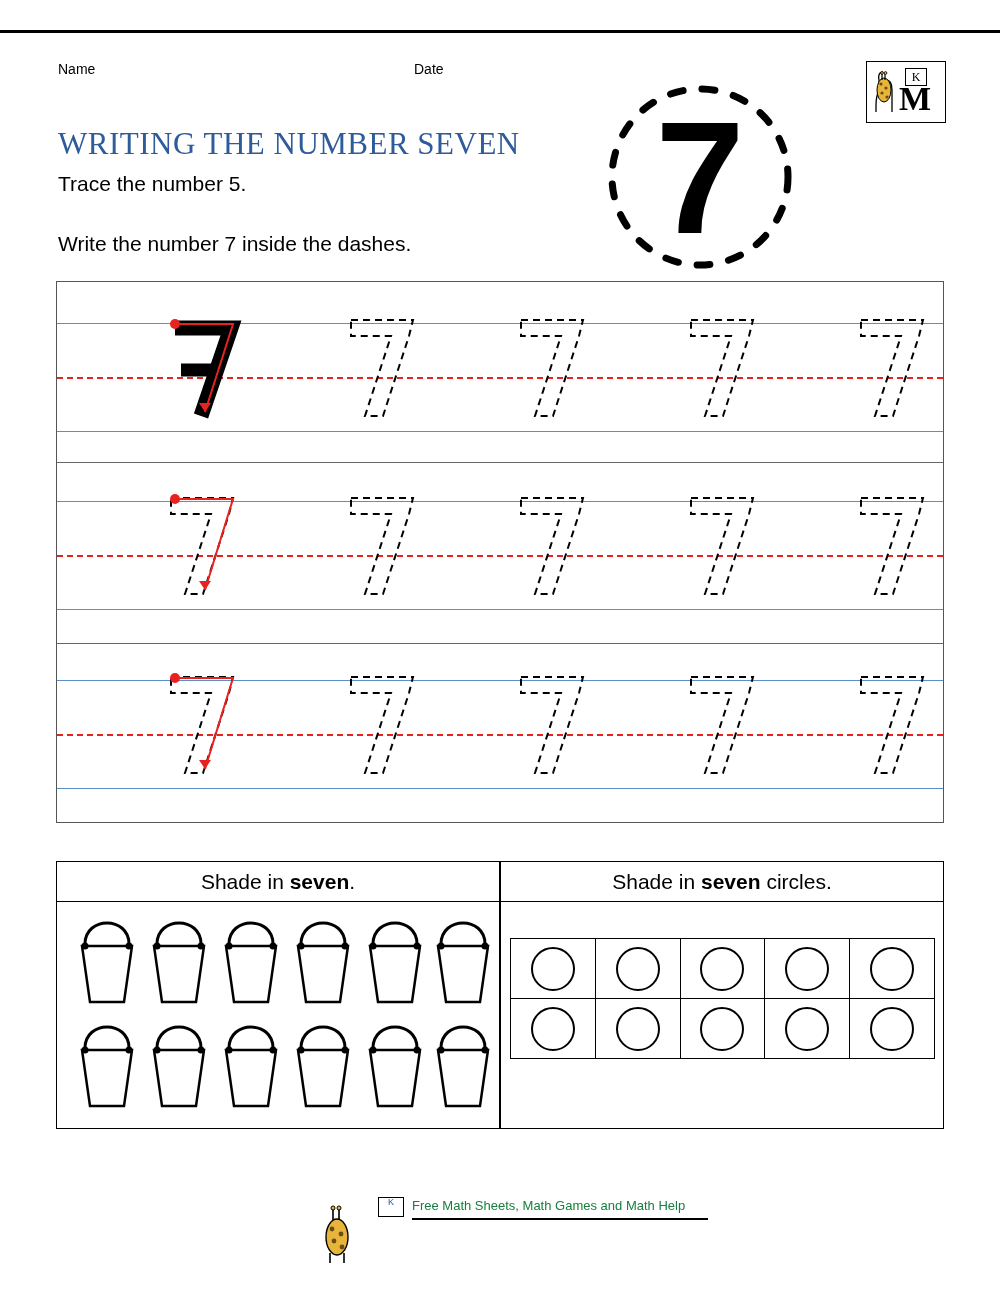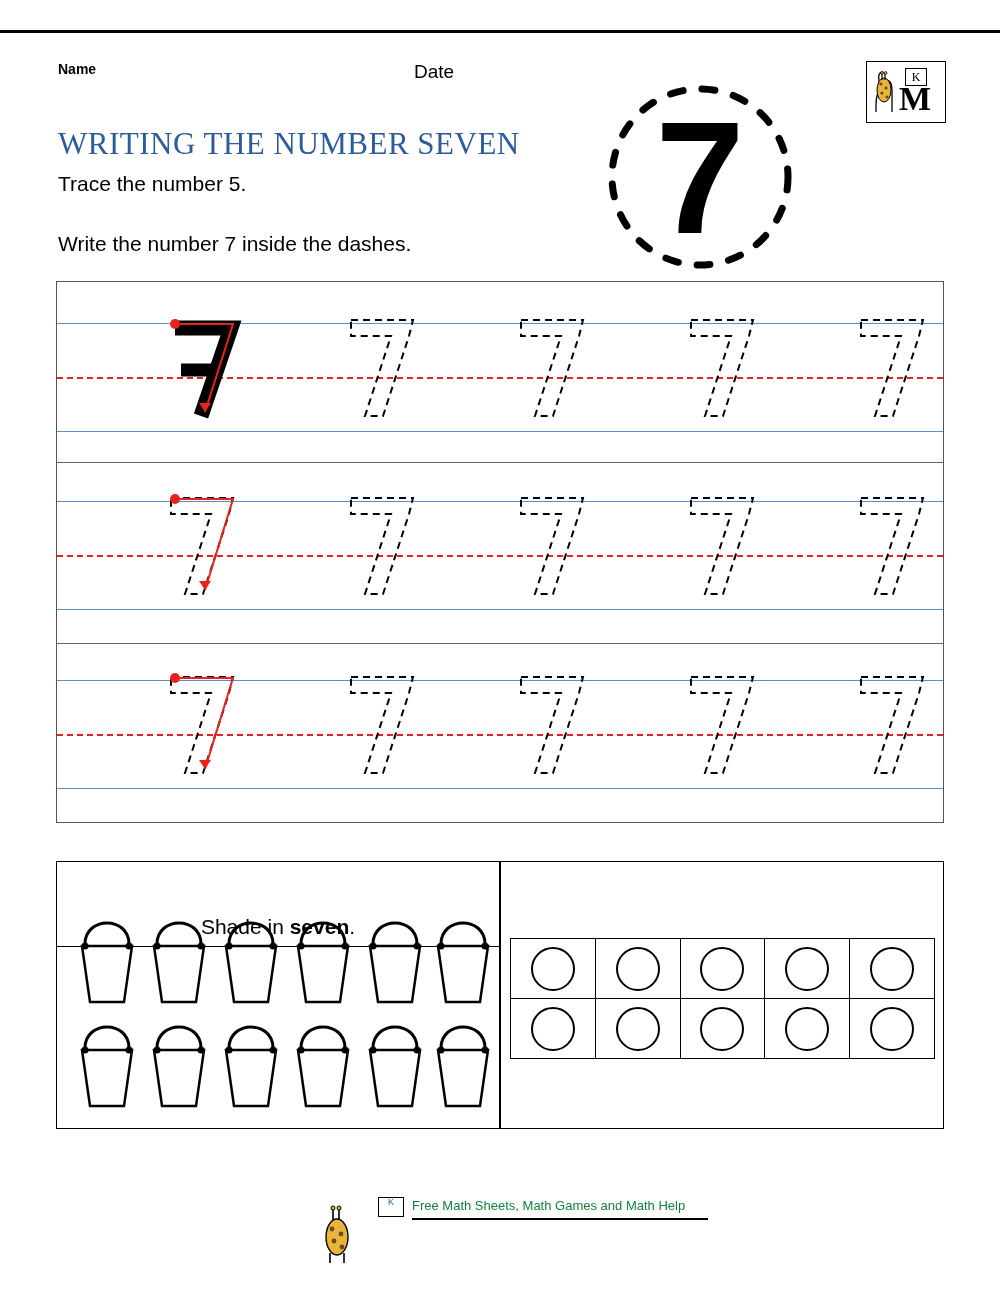--- a/index.html
+++ b/index.html
@@ -21,27 +21,26 @@
     width: 1000px;
     height: 3px;
     background: #000;
   }
   .hdr-name {
     position: absolute;
     top: 61px;
     left: 58px;
     font-size: 14px;
     color: #000;
-    font-weight: bold;
   }
   .hdr-date {
     position: absolute;
     top: 61px;
     left: 414px;
-    font-size: 19px;
+    font-size: 14px;
     color: #000;
   }
   .logo-box {
     position: absolute;
     top: 61px;
     left: 866px;
     width: 78px;
     height: 60px;
     border: 1px solid #000;
     background: #fff;
@@ -174,21 +173,20 @@
     left: 0;
     top: 0;
     width: 100%;
     height: 40px;
     border-bottom: 1px solid #000;
     box-sizing: border-box;
     text-align: center;
     font-size: 21px;
     line-height: 40px;
     color: #000;
-    margin-top: 45px;
   }
   .panel-head b { font-weight: bold; }
   .buckets {
     position: absolute;
     left: 0;
     top: 40px;
     width: 100%;
     height: 228px;
   }
   .bucket { position: absolute; width: 72px; height: 100px; }
@@ -499,20 +497,23 @@
     <svg class="bucket" style="left:370px; top:112px;" viewBox="0 0 72 100">
         <path d="M14 34 C14 6 58 6 58 34" fill="none" stroke="#000" stroke-width="3"></path>
         <path d="M11 36 L61 36 L53 92 L19 92 Z" fill="#fff" stroke="#000" stroke-width="2.5"></path>
         <circle cx="14" cy="36" r="3.5" fill="#000"></circle>
         <circle cx="58" cy="36" r="3.5" fill="#000"></circle>
       </svg>
   </div>
 </div>
 
 <div class="panel panel-right">
+  <div class="panel-head">
+    <span>Shade in </span><b>seven</b><span> circles.</span>
+  </div>
   <div class="circles-grid">
     <div class="cell">
         <div class="circ"></div>
       </div>
     <div class="cell">
         <div class="circ"></div>
       </div>
     <div class="cell">
         <div class="circ"></div>
       </div>

